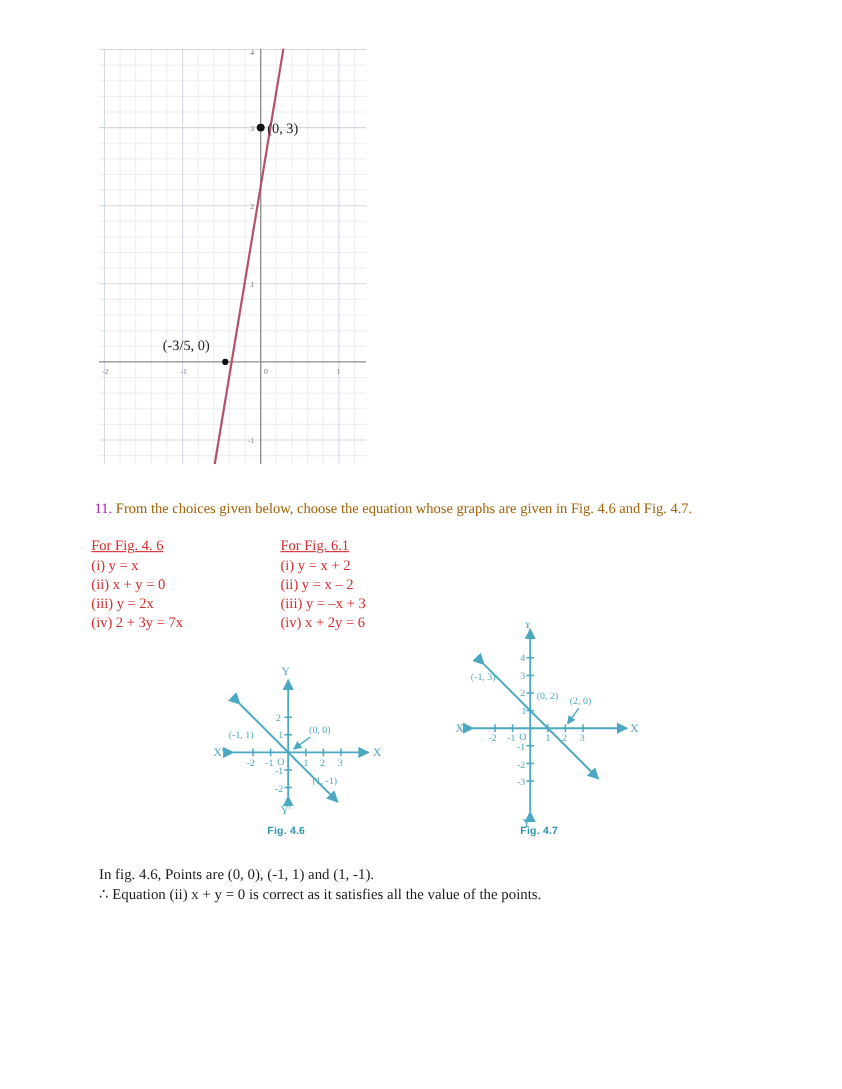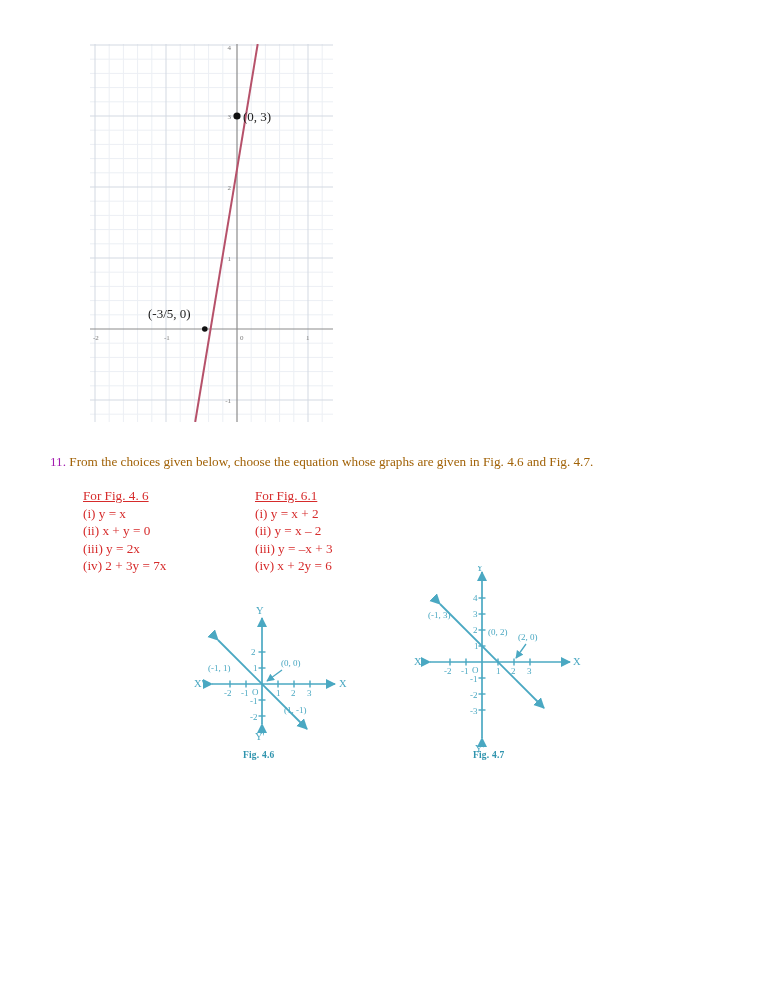--- a/index.html
+++ b/index.html
@@ -44,20 +44,21 @@
     top: 455px;
     width: 700px;
   }
   .q-line {
     font-size: 13.2px;
     line-height: 1.07;
     white-space: nowrap;
   }
   .q-num {
     color: #a21caf;
+    margin-left: 36px;
   }
   .q-red {
     color: #a16207;
   }
   .choices {
     margin-top: 18px;
     padding-left: 33px;
     position: relative;
   }
   .choice-row {
@@ -90,21 +91,21 @@
   }
   #fig47-wrap {
     position: absolute;
     left: 412px;
     top: 566px;
     width: 176px;
     height: 200px;
   }
   .fig-caption {
     position: absolute;
-    font-family: Liberation Serif, serif;
+    font-family: Liberation Sans, sans-serif;
     font-weight: bold;
     font-size: 9.5px;
     color: #2e93ad;
     letter-spacing: 0.2px;
   }
   #cap-46 { left: 243px; top: 750px; }
   #cap-47 { left: 473px; top: 750px; }
 
   .fg-text {
     font-family: "Liberation Serif", serif;
@@ -349,14 +350,18 @@
 
     <text class="fg-text" x="16" y="52">(-1, 3)</text>
     <text class="fg-text" x="76" y="69">(0, 2)</text>
     <text class="fg-text" x="106" y="74">(2, 0)</text>
   </svg>
 </div>
 <div class="fig-caption" id="cap-47">Fig. 4.7</div>
 
 <div id="answer-block">
   <div class="ans-para">
+    <div class="ans-line">In fig. 4.6, Points are (0, 0), (-1, 1) and (1, -1).</div>
+    <div class="ans-line">∴ Equation (ii) x + y = 0 is correct as it satisfies all the value of the points.</div>
   </div>
+  <div class="ans-para">
+  </div>
 </div>
 
 </body></html>

